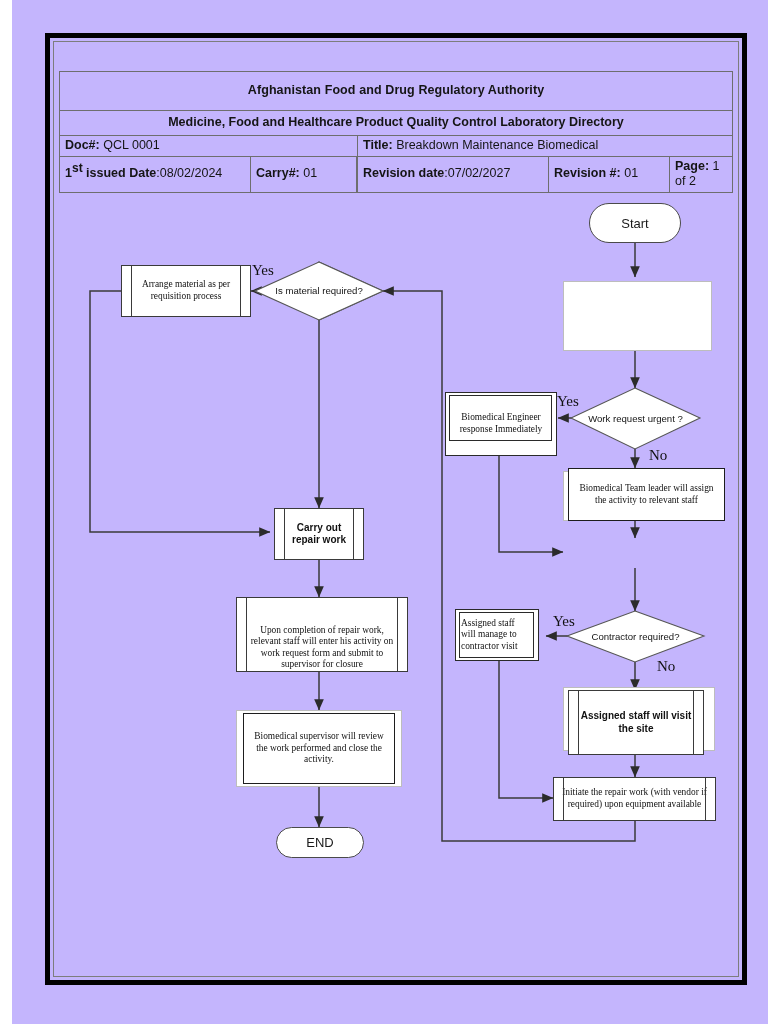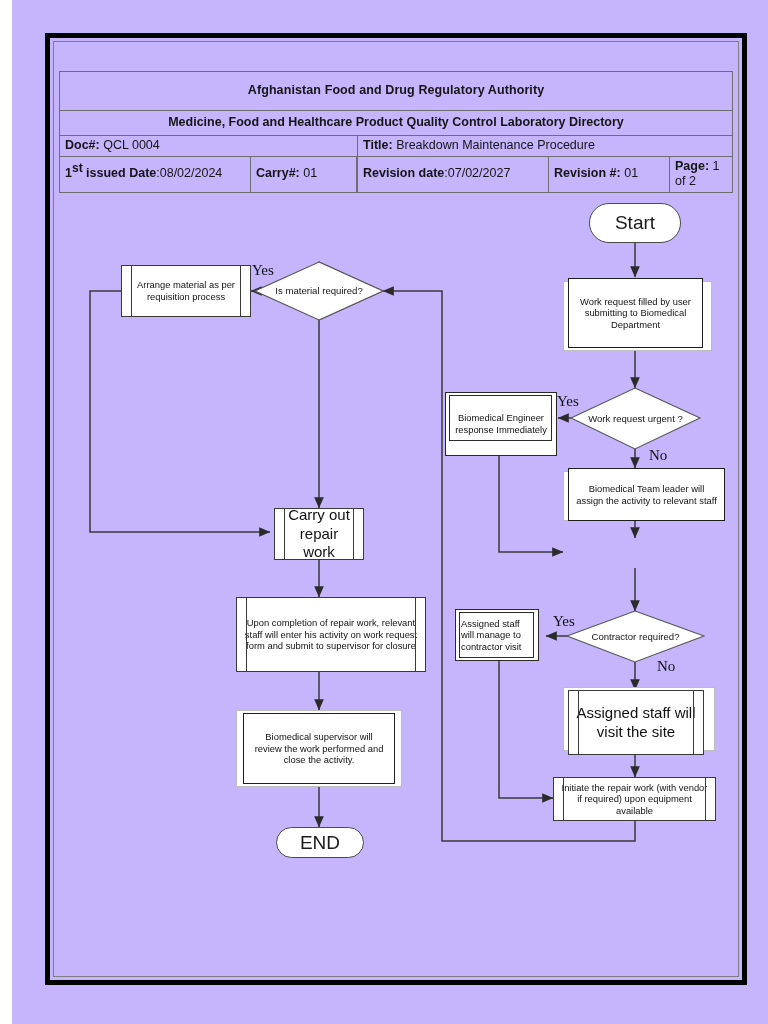--- a/index.html
+++ b/index.html
@@ -25,21 +25,21 @@
   
   #flow{position:absolute;left:0;top:0;width:768px;height:1024px;}
   #flow svg{position:absolute;left:0;top:0;}
 
   
   .node{position:absolute;box-sizing:border-box;display:flex;align-items:center;justify-content:center;
         text-align:center;color:#111;background:#fff;}
   .node .txt{display:block;width:100%;padding:0 7px;box-sizing:border-box;}
 
   
-  .term{border:1.3px solid #4a4a4a;border-radius:26px;font-size:19px;color:#1a1a1a;}
+  .term{border:1.3px solid #4a4a4a;border-radius:26px;font-size:13px;color:#1a1a1a;}
 
   
   .proc-shadow{position:absolute;border:1px solid #bdbdbd;box-sizing:border-box;background:#fff;}
   .proc{border:1.9px solid #1d1d1d;}
 
   
   .pre{border:1.2px solid #3a3a3a;}
   .pre::before,.pre::after{content:"";position:absolute;top:0;bottom:0;width:0;border-left:1.2px solid #3a3a3a;}
   .pre::before{left:9px;}
   .pre::after{right:9px;}
@@ -48,42 +48,42 @@
   .dbl{border:1.2px solid #2a2a2a;}
   .dbl-in{position:absolute;border:1.4px solid #2a2a2a;box-sizing:border-box;background:#fff;}
 
   
   .dia{position:absolute;}
   .dia .dlbl{position:absolute;left:0;top:0;width:100%;height:100%;display:flex;
               align-items:center;justify-content:center;text-align:center;
               font-size:9.6px;color:#141414;line-height:1.22;}
 
   .edge-lbl{position:absolute;font-family:"Liberation Serif",serif;font-size:15px;color:#111;}
-  .n9{font-size:9.4px;line-height:1.23;}
-  .n10{font-size:15px;line-height:1.25;}
+  .n9{font-size:9.4px;line-height:1.23;font-family:Liberation Serif, serif;}
+  .n10{font-size:10px;line-height:1.25;font-weight:bold;}
 </style>
 </head>
 <body>
 
 <div id="page">
 
   <div id="frame-outer"></div>
   <div id="frame-inner"></div>
 
   <table id="hdr">
     <tbody>
         <tr>
       <td class="h-title" colspan="6">Afghanistan Food and Drug Regulatory Authority</td>
     </tr>
     <tr>
       <td class="h-sub" colspan="6">Medicine, Food and Healthcare Product Quality Control Laboratory Directory</td>
     </tr>
     <tr class="r3">
-      <td colspan="3" style="width:275px"><span class="lbl">Doc#:</span> <span>QCL 0004</span></td>
-      <td colspan="3"><span class="lbl">Title:</span> <span>Breakdown Maintenance Procedure</span></td>
+      <td colspan="3" style="width:275px"><span class="lbl">Doc#:</span> <span>QCL 0001</span></td>
+      <td colspan="3"><span class="lbl">Title:</span> <span>Breakdown Maintenance Biomedical</span></td>
     </tr>
     <tr class="r4">
       <td style="width:180px"><span class="lbl"><span>1</span><sup>st</sup><span> issued Date</span></span><span>:08/02/2024</span></td>
       <td style="width:95px"><span class="lbl">Carry#:</span> <span>01</span></td>
       <td style="width:0px;border-right:none;border-left:none;padding:0"></td>
       <td style="width:180px"><span class="lbl">Revision date</span><span>:07/02/2027</span></td>
       <td style="width:110px"><span class="lbl">Revision #:</span> <span>01</span></td>
       <td><span class="lbl">Page:</span> <span>1 of 2</span></td>
     </tr>
   </tbody>
@@ -144,23 +144,20 @@
       <g fill="#ffffff" stroke="#555555" stroke-width="1.1">
         <polygon points="307,262 371,291 307,320 243,291"></polygon>
       </g>
     </svg>
 
     <div class="node term" style="left:577px;top:203px;width:92px;height:40px;">
       <span class="txt">Start</span>
     </div>
 
     <div class="proc-shadow" style="left:551px;top:281px;width:149px;height:70px;"></div>
-    <div class="node proc n9" style="left:556px;top:278px;width:135px;height:70px;">
-      <span class="txt">Work request filled by user submitting to Biomedical Department</span>
-    </div>
 
     <div class="dia" style="left:559px;top:388px;width:129px;height:61px;">
       <span class="dlbl">Work request urgent ?</span>
     </div>
     <div class="edge-lbl" style="left:545px;top:393px;">Yes</div>
     <div class="edge-lbl" style="left:637px;top:447px;">No</div>
 
     <div class="node dbl" style="left:433px;top:392px;width:112px;height:64px;">
       <span class="txt n9" style="position:relative;z-index:2;">Biomedical Engineer response Immediately</span>
     </div>
@@ -198,21 +195,21 @@
     <div class="edge-lbl" style="left:240px;top:262px;">Yes</div>
 
     <div class="node pre n9" style="left:109px;top:265px;width:130px;height:52px;">
       <span class="txt">Arrange material as per requisition process</span>
     </div>
 
     <div class="node pre n10" style="left:262px;top:508px;width:90px;height:52px;">
       <span class="txt">Carry out repair work</span>
     </div>
 
-    <div class="node pre n9" style="left:224px;top:597px;width:190px;height:75px;">
+    <div class="node pre n9" style="left:224px;top:597px;width:172px;height:75px;align-items:flex-end;">
       <span class="txt">Upon completion of repair work, relevant staff will enter his activity on work request form and submit to supervisor for closure</span>
     </div>
 
     <div class="proc-shadow" style="left:224px;top:710px;width:166px;height:77px;"></div>
     <div class="node proc n9" style="left:231px;top:713px;width:152px;height:71px;">
       <span class="txt">Biomedical supervisor will review the work performed and close the activity.</span>
     </div>
 
     <div class="node term" style="left:264px;top:827px;width:88px;height:31px;">
       <span class="txt">END</span>

